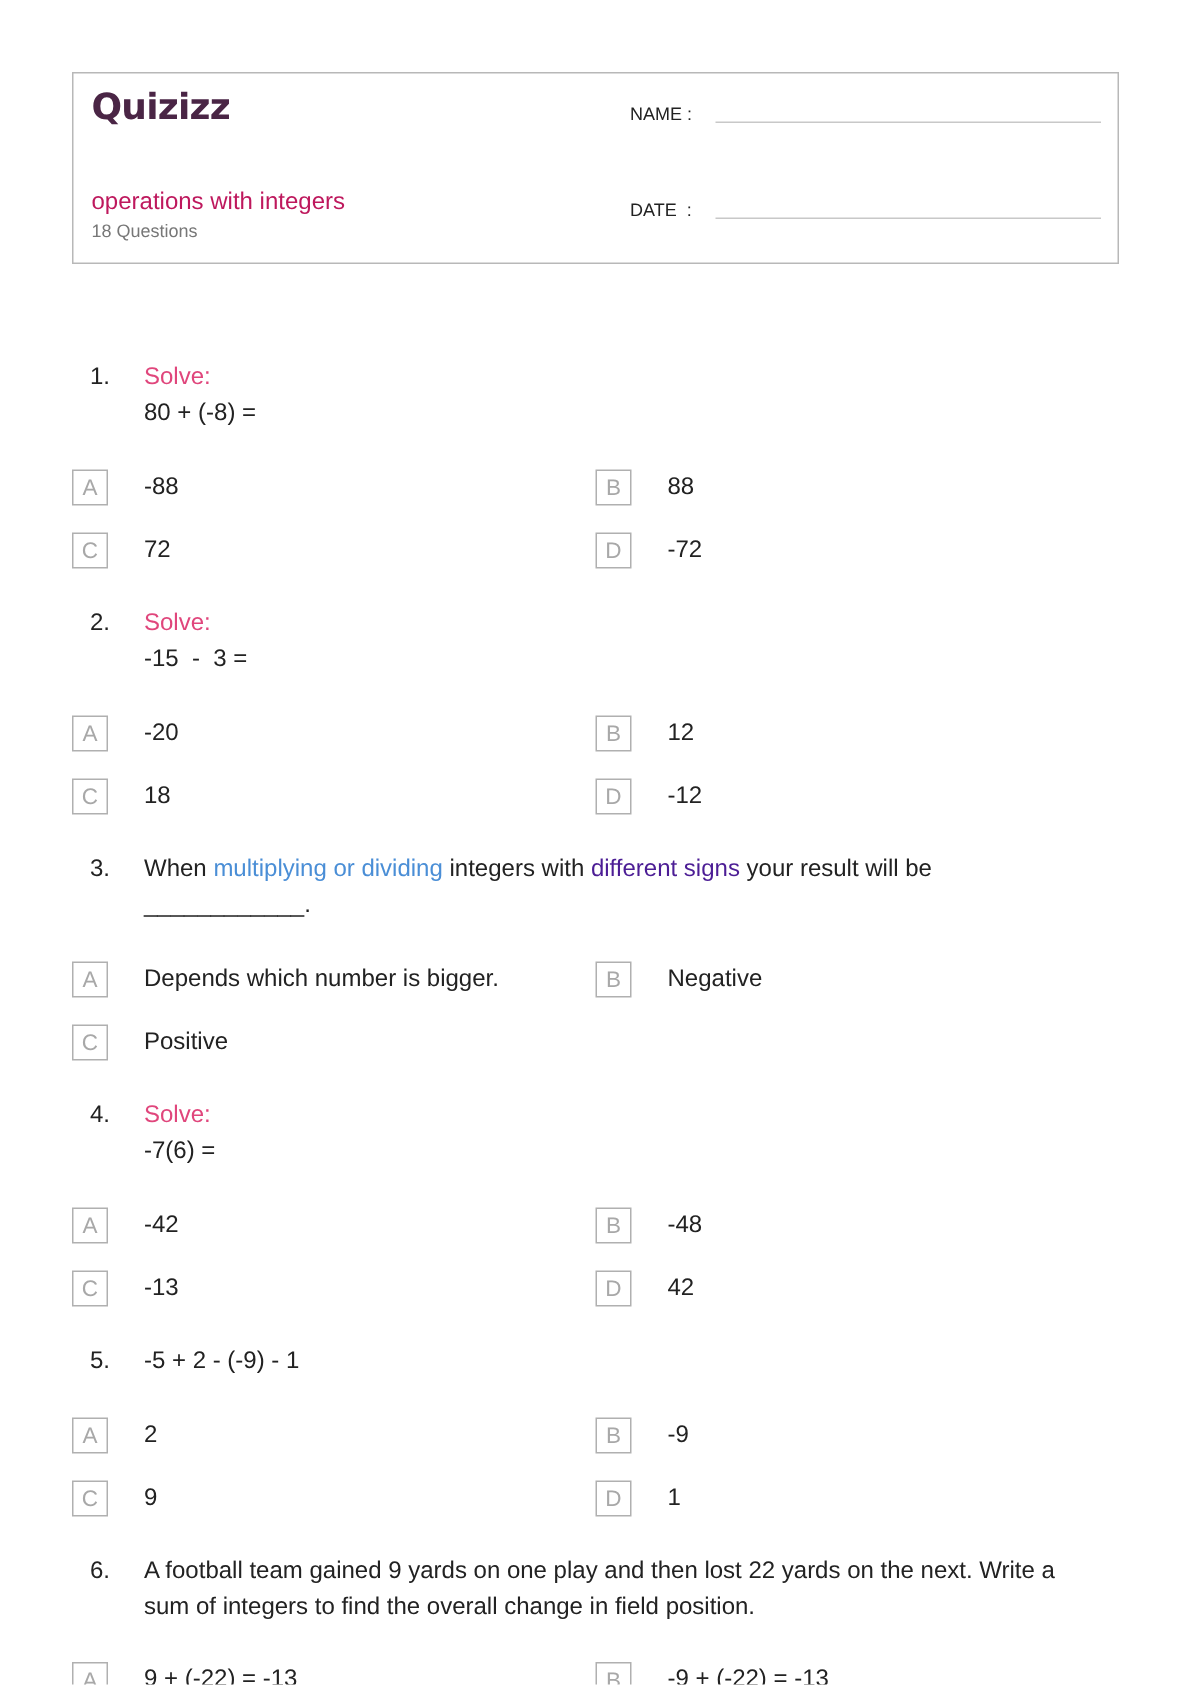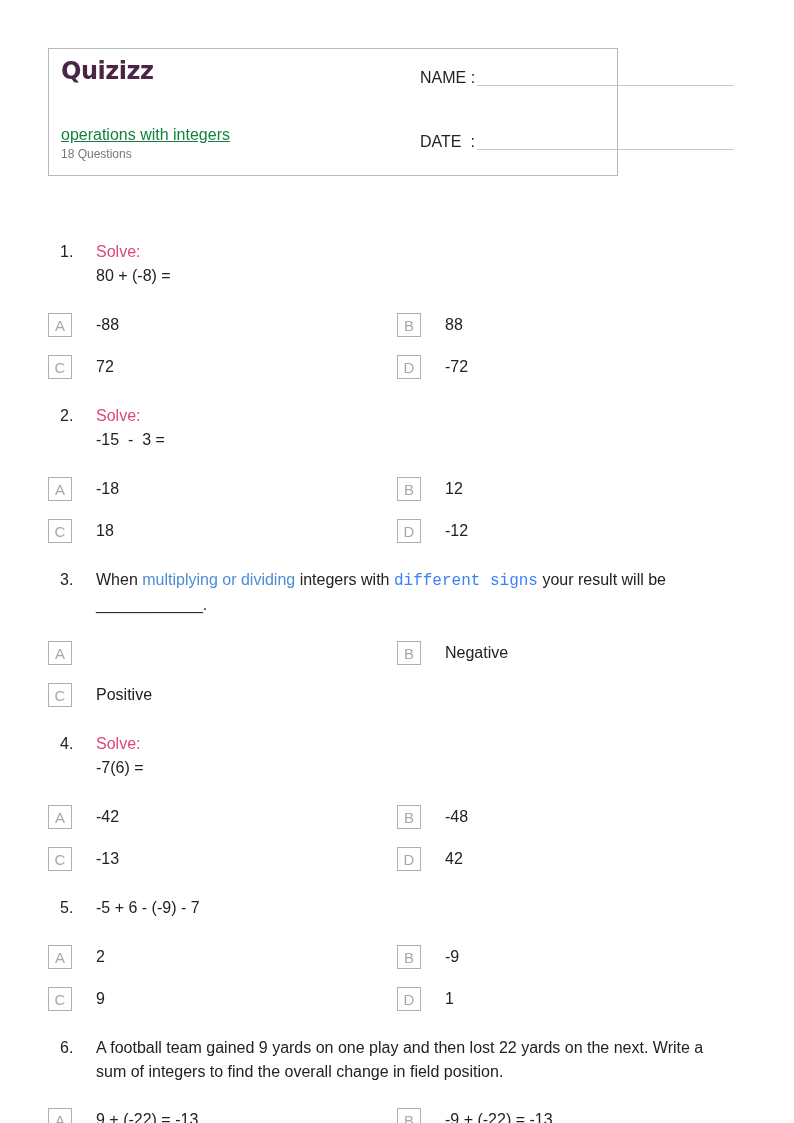--- a/index.html
+++ b/index.html
@@ -1,40 +1,40 @@
 <!DOCTYPE html>
 <html><head>
 <meta charset="utf-8">
 <style>
   * { box-sizing: border-box; margin: 0; padding: 0; }
   html, body { width: 794px; height: 1123px; background: #ffffff; overflow: hidden; }
   body { font-family: "Liberation Sans", "DejaVu Sans", sans-serif; color: #222222; position: relative; }
 
   .header-box {
-    position: absolute; left: 48px; top: 48px; width: 570px; height: 128px;
+    position: absolute; left: 48px; top: 48px; width: 698px; height: 128px;
     border: 1px solid #b8b8b8;
   }
   .logo {
     position: absolute; left: 12px; top: 8px;
     font-family: "DejaVu Sans", sans-serif; font-weight: bold; font-size: 24px;
     color: #4a2545; letter-spacing: -0.5px;
   }
-  .quiz-title { position: absolute; left: 12px; top: 77px; font-size: 16px; color: #15803d; text-decoration: underline; }
+  .quiz-title { position: absolute; left: 12px; top: 77px; font-size: 16px; color: #be185d; }
   .quiz-count { position: absolute; left: 12px; top: 98px; font-size: 12px; color: #777; }
 
   .field-row { position: absolute; left: 371px; display: flex; align-items: flex-end; width: 314px; }
-  .field-label { font-size: 16px; color: #222; width: 57px; white-space: pre; }
+  .field-label { font-size: 12px; color: #222; width: 57px; white-space: pre; }
   .field-line { flex: 1; height: 1px; background: #c8c8c8; margin-bottom: 1px; }
 
   .question { position: absolute; left: 60px; width: 690px; font-size: 16px; line-height: 24px; }
   .q-num { position: absolute; left: 0; top: 0; width: 30px; }
   .q-body { position: absolute; left: 36px; top: 0; width: 630px; }
   .solve { color: #e0467c; display: block; }
   .hl-blue { color: #4a8ed6; text-align: center; }
-  .hl-green { color: #3b82f6; font-family: Liberation Mono, monospace; }
+  .hl-green { color: #4c1d95; }
 
   .option { position: absolute; display: flex; align-items: center; height: 24px; font-size: 16px; }
   .opt-letter {
     width: 24px; height: 24px; border: 1px solid #b0b0b0; color: #a8a8a8;
     font-size: 15px; display: flex; align-items: center; justify-content: center;
   }
   .opt-text { margin-left: 24px; color: #222; white-space: nowrap; }
   .col-a { left: 48px; }
   .col-b { left: 397px; }
 </style>
@@ -82,21 +82,21 @@
 
 <div class="question" style="top:404px;">
   <span class="q-num">2.</span>
   <div class="q-body">
     <span class="solve">Solve:</span>
     <span style="white-space:pre;">-15  -  3 =</span>
   </div>
 </div>
 <div class="option col-a" style="top:477px;">
   <span class="opt-letter">A</span>
-  <span class="opt-text">-18</span>
+  <span class="opt-text">-20</span>
 </div>
 <div class="option col-b" style="top:477px;">
   <span class="opt-letter">B</span>
   <span class="opt-text">12</span>
 </div>
 <div class="option col-a" style="top:519px;">
   <span class="opt-letter">C</span>
   <span class="opt-text">18</span>
 </div>
 <div class="option col-b" style="top:519px;">
@@ -106,20 +106,21 @@
 
 <div class="question" style="top:568px;">
   <span class="q-num">3.</span>
   <div class="q-body">
     <span>When </span><span class="hl-blue">multiplying or dividing</span><span> integers with </span><span class="hl-green">different signs</span><span> your result will be</span>
     <span style="display:block;">____________.</span>
   </div>
 </div>
 <div class="option col-a" style="top:641px;">
   <span class="opt-letter">A</span>
+  <span class="opt-text">Depends which number is bigger.</span>
 </div>
 <div class="option col-b" style="top:641px;">
   <span class="opt-letter">B</span>
   <span class="opt-text">Negative</span>
 </div>
 <div class="option col-a" style="top:683px;">
   <span class="opt-letter">C</span>
   <span class="opt-text">Positive</span>
 </div>
 
@@ -143,21 +144,21 @@
   <span class="opt-text">-13</span>
 </div>
 <div class="option col-b" style="top:847px;">
   <span class="opt-letter">D</span>
   <span class="opt-text">42</span>
 </div>
 
 <div class="question" style="top:896px;">
   <span class="q-num">5.</span>
   <div class="q-body">
-    <span>-5 + 6 - (-9) - 7</span>
+    <span>-5 + 2 - (-9) - 1</span>
   </div>
 </div>
 <div class="option col-a" style="top:945px;">
   <span class="opt-letter">A</span>
   <span class="opt-text">2</span>
 </div>
 <div class="option col-b" style="top:945px;">
   <span class="opt-letter">B</span>
   <span class="opt-text">-9</span>
 </div>

